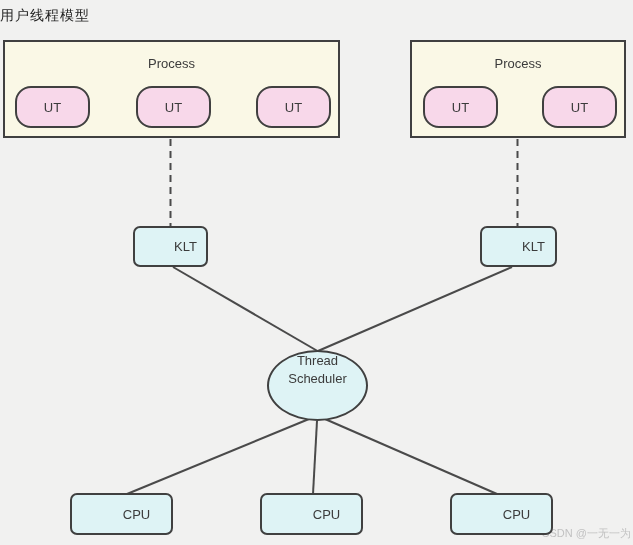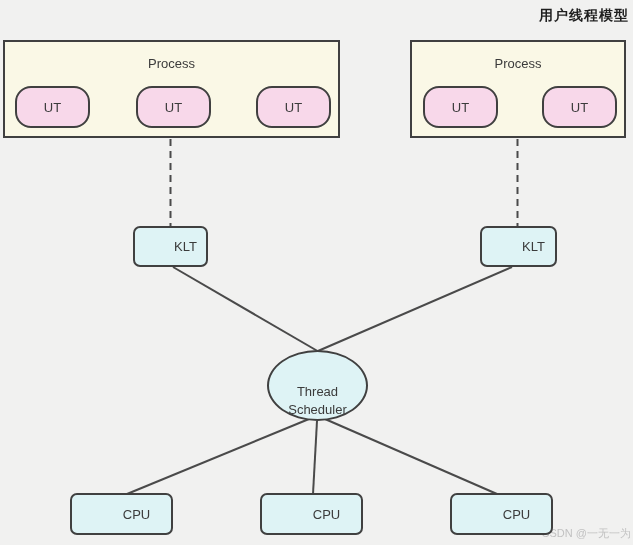--- a/index.html
+++ b/index.html
@@ -20,22 +20,22 @@
   }
   .canvas{
     position:relative;
     width:633px;height:545px;
     background:var(--bg-color);
     overflow:hidden;
   }
   .title{
     position:absolute;
     top:7px;left:0;width:629px;
-    text-align:right;
-    font-size:14px;font-weight:bold;
+    text-align:left;
+    font-size:14px;font-weight:normal;
     letter-spacing:1px;
     color:var(--title-color);
     z-index:3;
   }
   .wires{
     position:absolute;top:0;left:0;width:633px;height:545px;
     z-index:1;
   }
   .connector{
     stroke:var(--line-color);
@@ -82,21 +82,21 @@
     display:flex;align-items:center;justify-content:center;
   }
   .scheduler{
     position:absolute;
     left:267px;top:350px;
     width:101px;height:71px;
     box-sizing:border-box;
     border:2px solid var(--border-color);
     border-radius:50%;
     background:var(--node-fill);
-    display:flex;align-items:flex-end;justify-content:center;
+    display:flex;align-items:flex-start;justify-content:center;
     text-align:center;
     font-size:13px;color:var(--label-color);
     line-height:1.4;
     z-index:2;
   }
   .scheduler-label{width:72px;}
   .watermark{
     position:absolute;
     right:2px;bottom:4px;
     font-size:11px;

